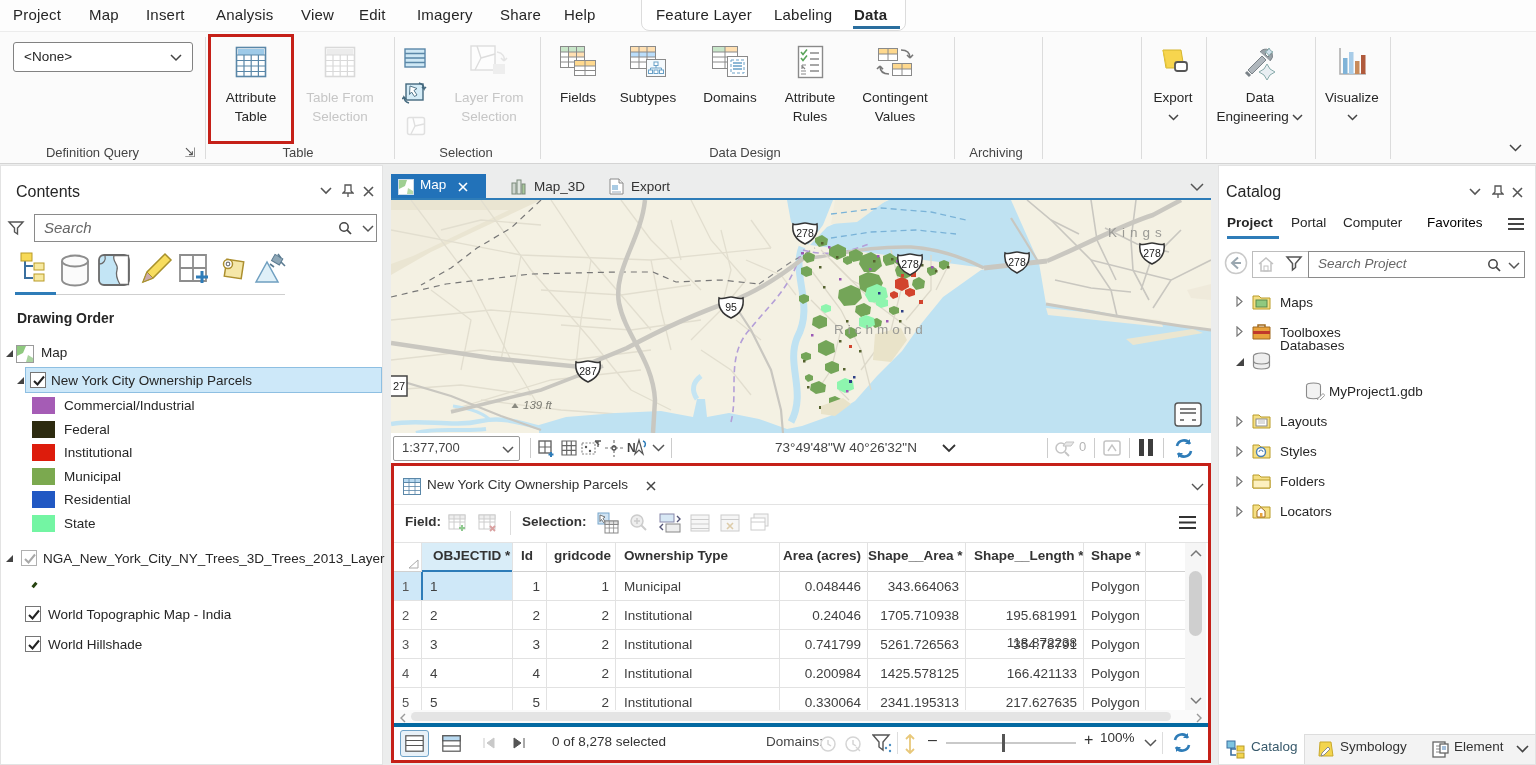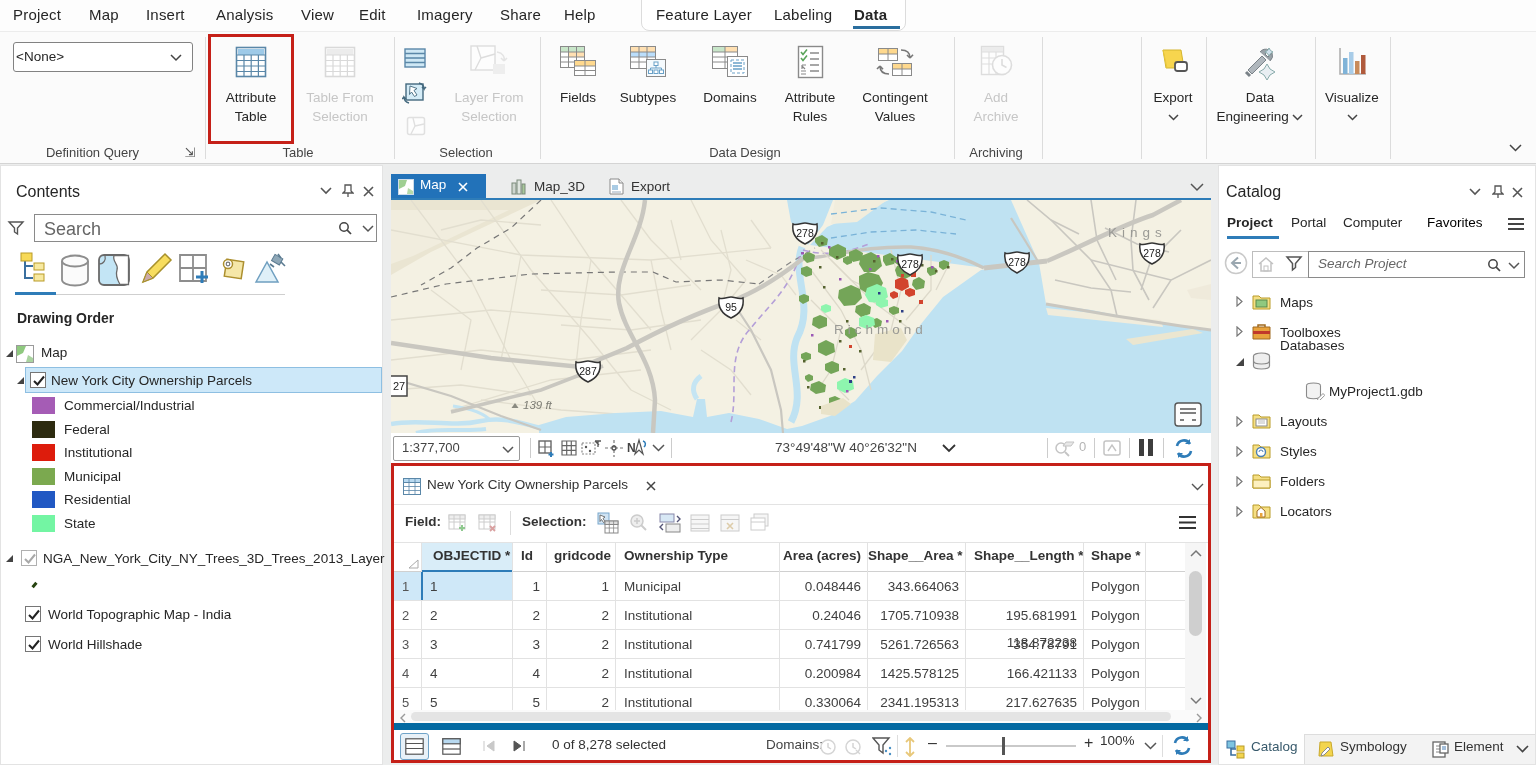--- a/index.html
+++ b/index.html
@@ -63,21 +63,21 @@
     <div class="mi" style="left:500px;">Share</div>
     <div class="mi" style="left:564px;">Help</div>
     <div id="ctxgroup"></div>
     <div class="mi" style="left:656px;">Feature Layer</div>
     <div class="mi" style="left:774px;">Labeling</div>
     <div class="mi" style="left:854px;font-weight:bold;">Data</div>
     <div id="data-underline"></div>
   </div>
 
   <div id="ribbon">
-    <div class="combo" style="left:13px;top:10px;width:180px;height:30px;line-height:28px;padding-left:2px;">&lt;None&gt;<svg style="position:absolute;right:10px;top:11px;" width="12" height="8" viewBox="0 0 12 8">
+    <div class="combo" style="left:13px;top:10px;width:180px;height:30px;line-height:28px;padding-left:10px;">&lt;None&gt;<svg style="position:absolute;right:10px;top:11px;" width="12" height="8" viewBox="0 0 12 8">
           <path d="M1,1 L6,6 L11,1" stroke="#444" stroke-width="1.5" fill="none"></path>
         </svg></div>
     <div class="glabel" style="left:30px;width:125px;">Definition Query</div>
     <div class="glabel" style="left:182px;width:16px;color:#555;">⇲</div>
     <div class="vsep" style="left:205px;"></div>
     <div id="redbox1"></div>
     <div class="bigbtn" style="left:213px;width:76px;">
       <div class="ic" id="ic-attrtable">
           <svg width="36" height="36" viewBox="0 0 36 36">
             <rect x="3.5" y="3.5" width="29" height="29" fill="#fff" stroke="#5a87a8" stroke-width="1.6"></rect>
@@ -196,32 +196,20 @@
             <rect x="18" y="20" width="18" height="5" fill="#ffd98e"></rect>
             <path d="M17.5,25 h19 M27,20 v11" stroke="#8a8a8a" fill="none"></path>
             <path d="M26,6 c6,0 9,3 9,8 M35,14 l-3,-3 M35,14 l3,-3.2" stroke="#777" stroke-width="1.6" fill="none"></path>
             <path d="M14,30 c-6,0 -9,-3 -9,-8 M5,22 l-3,3 M5,22 l3,3.2" stroke="#777" stroke-width="1.6" fill="none"></path>
           </svg>
         </div>
       Contingent<br>Values
     </div>
     <div class="glabel" style="left:695px;width:100px;">Data Design</div>
     <div class="vsep" style="left:954px;"></div>
-    <div class="bigbtn gray" style="left:963px;width:66px;">
-      <div class="ic" id="ic-archive">
-          <svg width="36" height="36" viewBox="0 0 36 36">
-            <rect x="3.5" y="2.5" width="22" height="28" fill="#fdfdfd" stroke="#ddd" stroke-width="1.4"></rect>
-            <rect x="4" y="3" width="21" height="5" fill="#ececec"></rect>
-            <path d="M3.5,8 h22 M3.5,14 h22 M3.5,20 h22 M11,8 v22 M18,8 v22" stroke="#ddd" stroke-width="1.1" fill="none"></path>
-            <circle cx="24" cy="21" r="9.5" fill="#fdfdfd" stroke="#ddd" stroke-width="1.6"></circle>
-            <path d="M24,15 v6 l4.5,2.5" stroke="#ddd" stroke-width="1.6" fill="none"></path>
-          </svg>
-        </div>
-      Add<br>Archive
-    </div>
     <div class="glabel" style="left:946px;width:100px;">Archiving</div>
     <div class="vsep" style="left:1042px;"></div>
     <div class="vsep" style="left:1141px;"></div>
     <div class="bigbtn" style="left:1146px;width:54px;">
       <div class="ic" id="ic-export">
           <svg width="36" height="36" viewBox="0 0 36 36">
             <path d="M8,6 L26,6 L29,24 L11,24 Z" fill="#f7d54e" stroke="#d4b52e"></path>
             <path d="M8,6 L12,24" stroke="#e8c83c"></path>
             <rect x="20" y="18" width="12" height="9" rx="2.5" fill="#fff" stroke="#555" stroke-width="1.8"></rect>
           </svg>
@@ -275,21 +263,21 @@
         <path d="M3,1 h6 v6 l2,2 h-10 l2,-2 z M6,9 v4" stroke="#555" stroke-width="1.3" fill="none"></path>
       </svg>
     <svg class="abs" style="left:361px;top:19px;" width="13" height="13" viewBox="0 0 13 13">
         <path d="M2,2 L11,11 M11,2 L2,11" stroke="#555" stroke-width="1.6"></path>
       </svg>
 
     <svg class="abs" style="left:6px;top:54px;" width="18" height="16" viewBox="0 0 18 16">
         <path d="M2,2 h14 l-5.5,6 v6 l-3,-2 v-4 z" fill="none" stroke="#555" stroke-width="1.4"></path>
       </svg>
     <div class="abs" style="left:33px;top:48px;width:343px;height:28px;border:1px solid #8a8a8a;background:#fff;">
-      <div style="position:absolute;left:9px;top:4px;font-size:18px;color:#666;">Search</div>
+      <div style="position:absolute;left:9px;top:4px;font-size:15px;font-style:italic;color:#666;">Search</div>
       <svg class="abs" style="left:303px;top:6px;" width="15" height="15" viewBox="0 0 15 15">
           <circle cx="6" cy="6" r="4.2" fill="none" stroke="#444" stroke-width="1.5"></circle>
           <path d="M9.2,9.2 L13,13" stroke="#444" stroke-width="1.7"></path>
         </svg>
       <svg class="abs" style="left:327px;top:10px;" width="12" height="8" viewBox="0 0 12 8">
           <path d="M1,1 L6,6 L11,1" stroke="#555" stroke-width="1.5" fill="none"></path>
         </svg>
     </div>
 
     <svg class="abs" style="left:14px;top:86px;" width="38" height="36" viewBox="0 0 38 36">
@@ -858,21 +846,21 @@
       <div class="abs" style="left:0;top:244px;width:814px;height:13px;background:#fafafa;">
         <svg class="abs" style="left:5px;top:3px;" width="8" height="10" viewBox="0 0 8 10">
             <path d="M6,1 L2,5 L6,9" stroke="#999" stroke-width="1.4" fill="none"></path>
           </svg>
         <div class="abs" style="left:17px;top:2px;width:760px;height:9px;background:#e4e4e4;border-radius:5px;"></div>
         <svg class="abs" style="left:801px;top:3px;" width="8" height="10" viewBox="0 0 8 10">
             <path d="M2,1 L6,5 L2,9" stroke="#999" stroke-width="1.4" fill="none"></path>
           </svg>
       </div>
 
-      <div id="tbottom" class="abs" style="left:0;top:257px;width:814px;height:37px;background:#fff;border-top:7px solid #0369a1;font-size:13.5px;color:#333;">
+      <div id="tbottom" class="abs" style="left:0;top:257px;width:814px;height:37px;background:#fff;border-top:4px solid #0369a1;font-size:13.5px;color:#333;">
         <div class="abs" style="left:6px;top:3px;width:29px;height:27px;border:1.5px solid #6fa3c8;border-radius:3px;background:#e8f1f8;"></div>
         <svg class="abs" style="left:11px;top:8px;" width="19" height="17" viewBox="0 0 19 17">
             <rect x="0.8" y="0.8" width="17.4" height="15.4" fill="#fff" stroke="#555" stroke-width="1.2"></rect>
             <path d="M1,5.5 h17 M1,10.5 h17" stroke="#555" stroke-width="1.2"></path>
           </svg>
         <svg class="abs" style="left:48px;top:8px;" width="19" height="17" viewBox="0 0 19 17">
             <rect x="0.8" y="0.8" width="17.4" height="15.4" fill="#fff" stroke="#555" stroke-width="1.2"></rect>
             <rect x="0.8" y="0.8" width="17.4" height="5" fill="#b8d9f0" stroke="#555" stroke-width="1.2"></rect>
             <path d="M1,11 h17" stroke="#555" stroke-width="1.2"></path>
           </svg>

